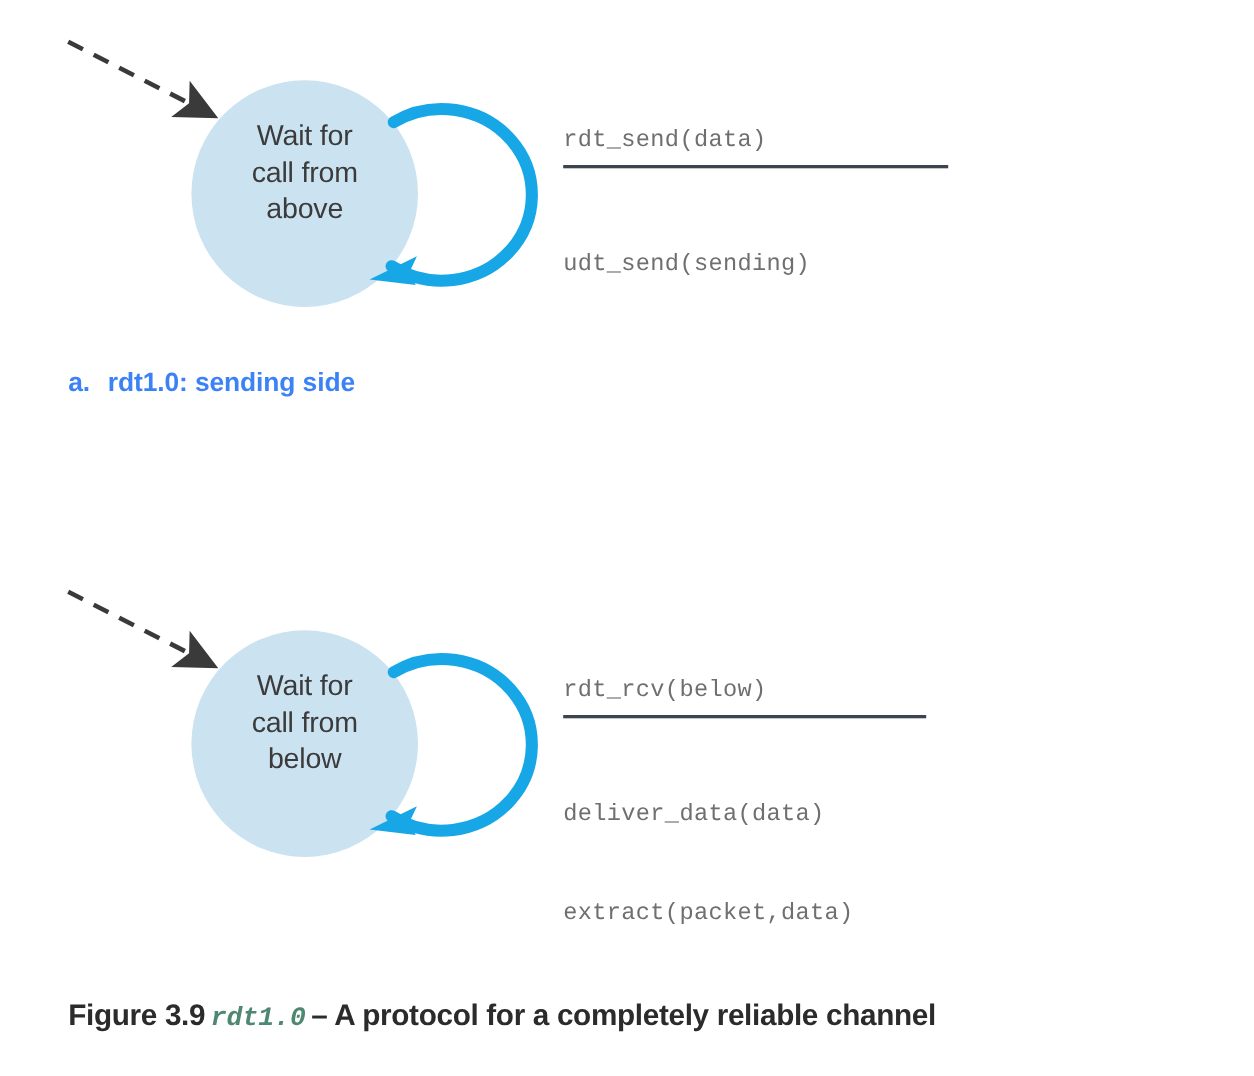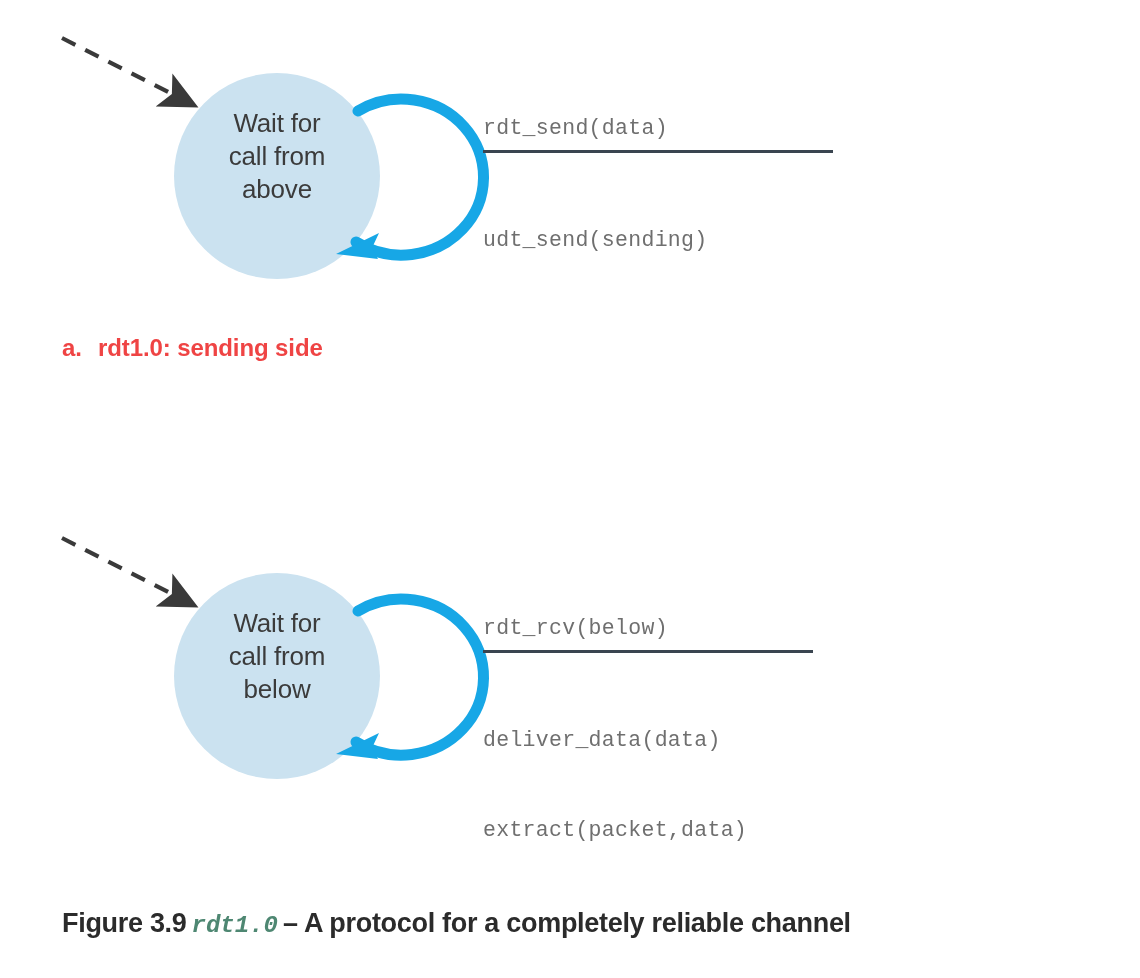--- a/index.html
+++ b/index.html
@@ -52,21 +52,21 @@
     line-height: 33px;
     color: #3b3b3b;
     letter-spacing: -0.2px;
     white-space: pre-line;
     pointer-events: none;
   }
 
   
   .transition {
     position: absolute;
-    left: 483px;
+    left: 512px;
     top: 103px;
     width: 420px;
   }
   .transition .event {
     font-family: "Liberation Mono", "DejaVu Sans Mono", monospace;
     font-size: 21.5px;
     line-height: 30px;
     color: #6f6f6f;
     letter-spacing: 0.3px;
     white-space: pre;
@@ -89,21 +89,21 @@
   }
   .transition .actions div { white-space: pre; }
 
   
   .sub-caption {
     position: absolute;
     left: 62px;
     font-family: "Liberation Sans", sans-serif;
     font-weight: bold;
     font-size: 24px;
-    color: #ef4444;
+    color: #3b82f6;
     letter-spacing: -0.1px;
     white-space: nowrap;
   }
   .sub-caption .marker {
     display: inline-block;
     width: 36px;
   }
   .sub-caption.cap-a { top: 334px; }
   .sub-caption.cap-b { top: 834px; }
 

